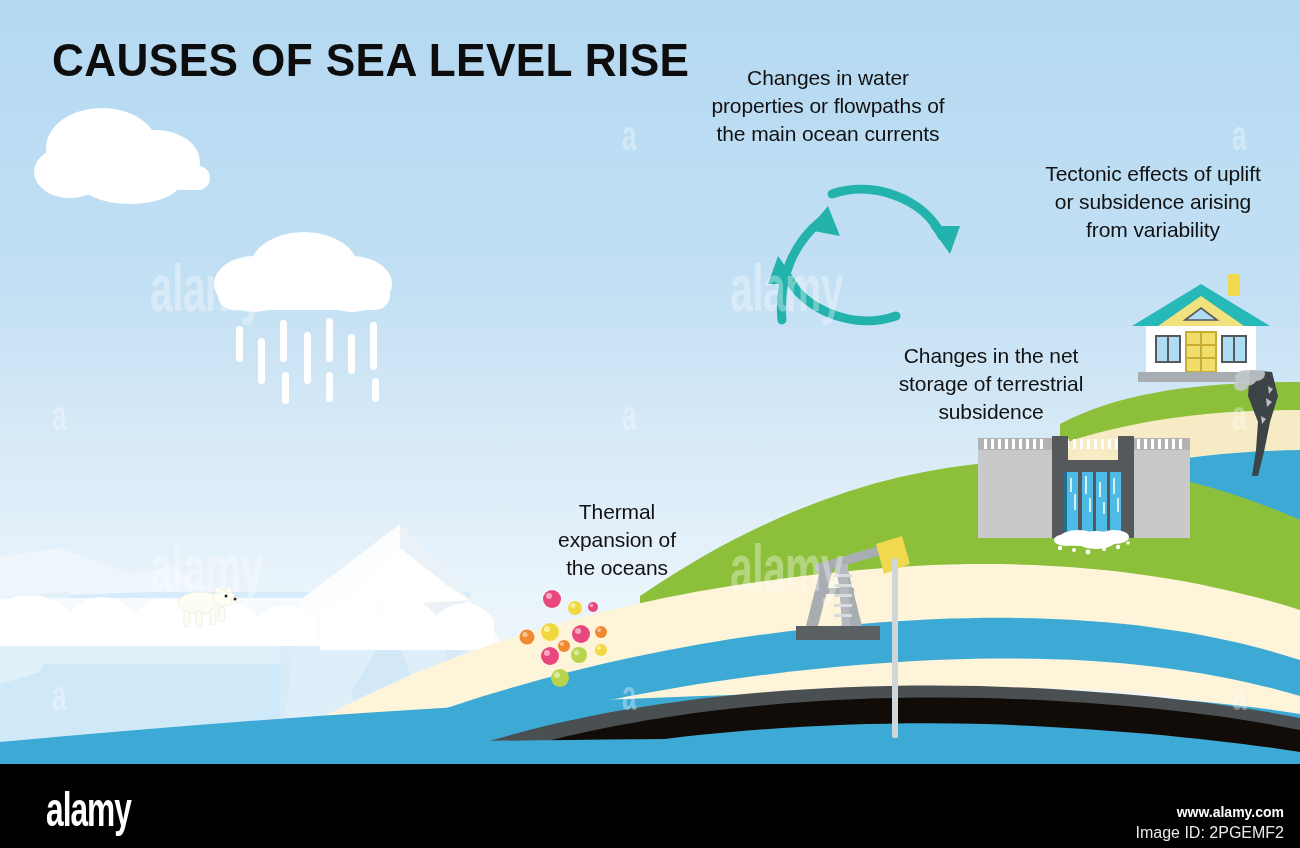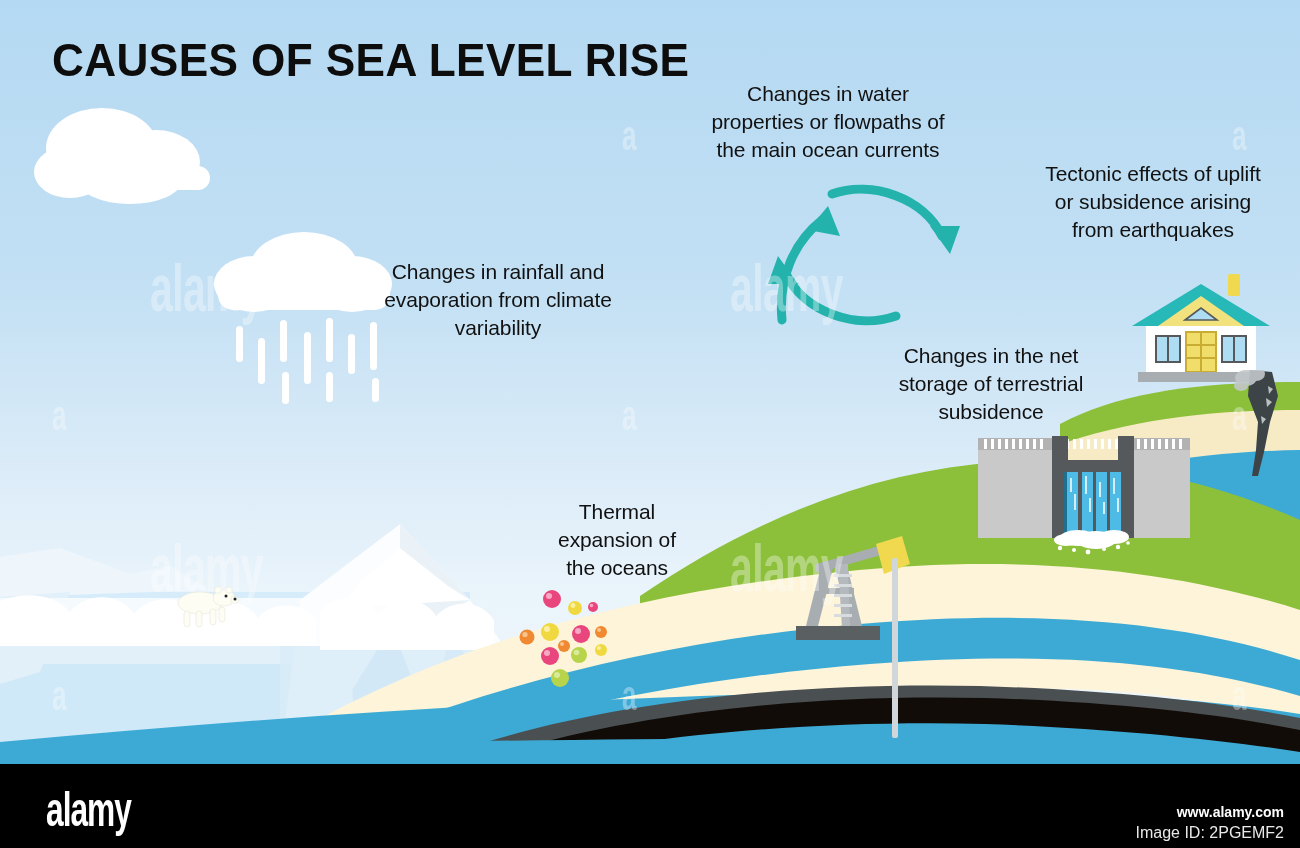--- a/index.html
+++ b/index.html
@@ -45,21 +45,21 @@
     color: #0d0d0d;
     z-index: 31;
     transform: scaleX(0.96);
     transform-origin: left center;
   }
 
   .lbl-ice        { left: 10px;  top: 458px; width: 300px; }
   .lbl-glaciers   { left: 340px; top: 462px; width: 198px; }
   .lbl-thermal    { left: 528px; top: 498px; width: 178px; text-align: center; }
   .lbl-rainfall   { left: 362px; top: 258px; width: 272px; }
-  .lbl-currents   { left: 678px; top: 80px;  width: 300px; }
+  .lbl-currents   { left: 678px; top: 64px;  width: 300px; }
   .lbl-tectonic   { left: 1008px; top: 160px; width: 290px; }
   .lbl-freshwater { left: 874px; top: 342px; width: 234px; }
   .lbl-subsidence { left: 694px; top: 434px; width: 260px; }
 
   
   .wm {
     position: absolute;
     color: #ffffff;
     opacity: 0.34;
     font-family: "Liberation Sans", sans-serif;
@@ -416,29 +416,26 @@
     <div class="wm wm-big" style="left:730px; top:530px;">alamy</div>
     <div class="wm wm-small" style="left:52px;  top:672px;">a</div>
     <div class="wm wm-small" style="left:622px; top:672px;">a</div>
     <div class="wm wm-small" style="left:1232px;top:672px;">a</div>
 
     <h1 id="page-title">CAUSES OF SEA LEVEL RISE</h1>
 
     <div class="label lbl-thermal">Thermal
 expansion of
 the oceans</div>
-    <div class="label lbl-rainfall">Changes in rainfall and
-evaporation from climate
-variability</div>
     <div class="label lbl-currents">Changes in water
 properties or flowpaths of
 the main ocean currents</div>
     <div class="label lbl-tectonic">Tectonic effects of uplift
 or subsidence arising
-from earthquakes</div>
+from variability</div>
     <div class="label lbl-freshwater">Changes in the net
 storage of terrestrial
 subsidence</div>
 
   </div>
 
   <div id="footer">
     <div id="alamy-logo">alamy</div>
     <div id="footer-image-id">Image ID: 2PGEMF2</div>
     <div id="footer-url">www.alamy.com</div>

